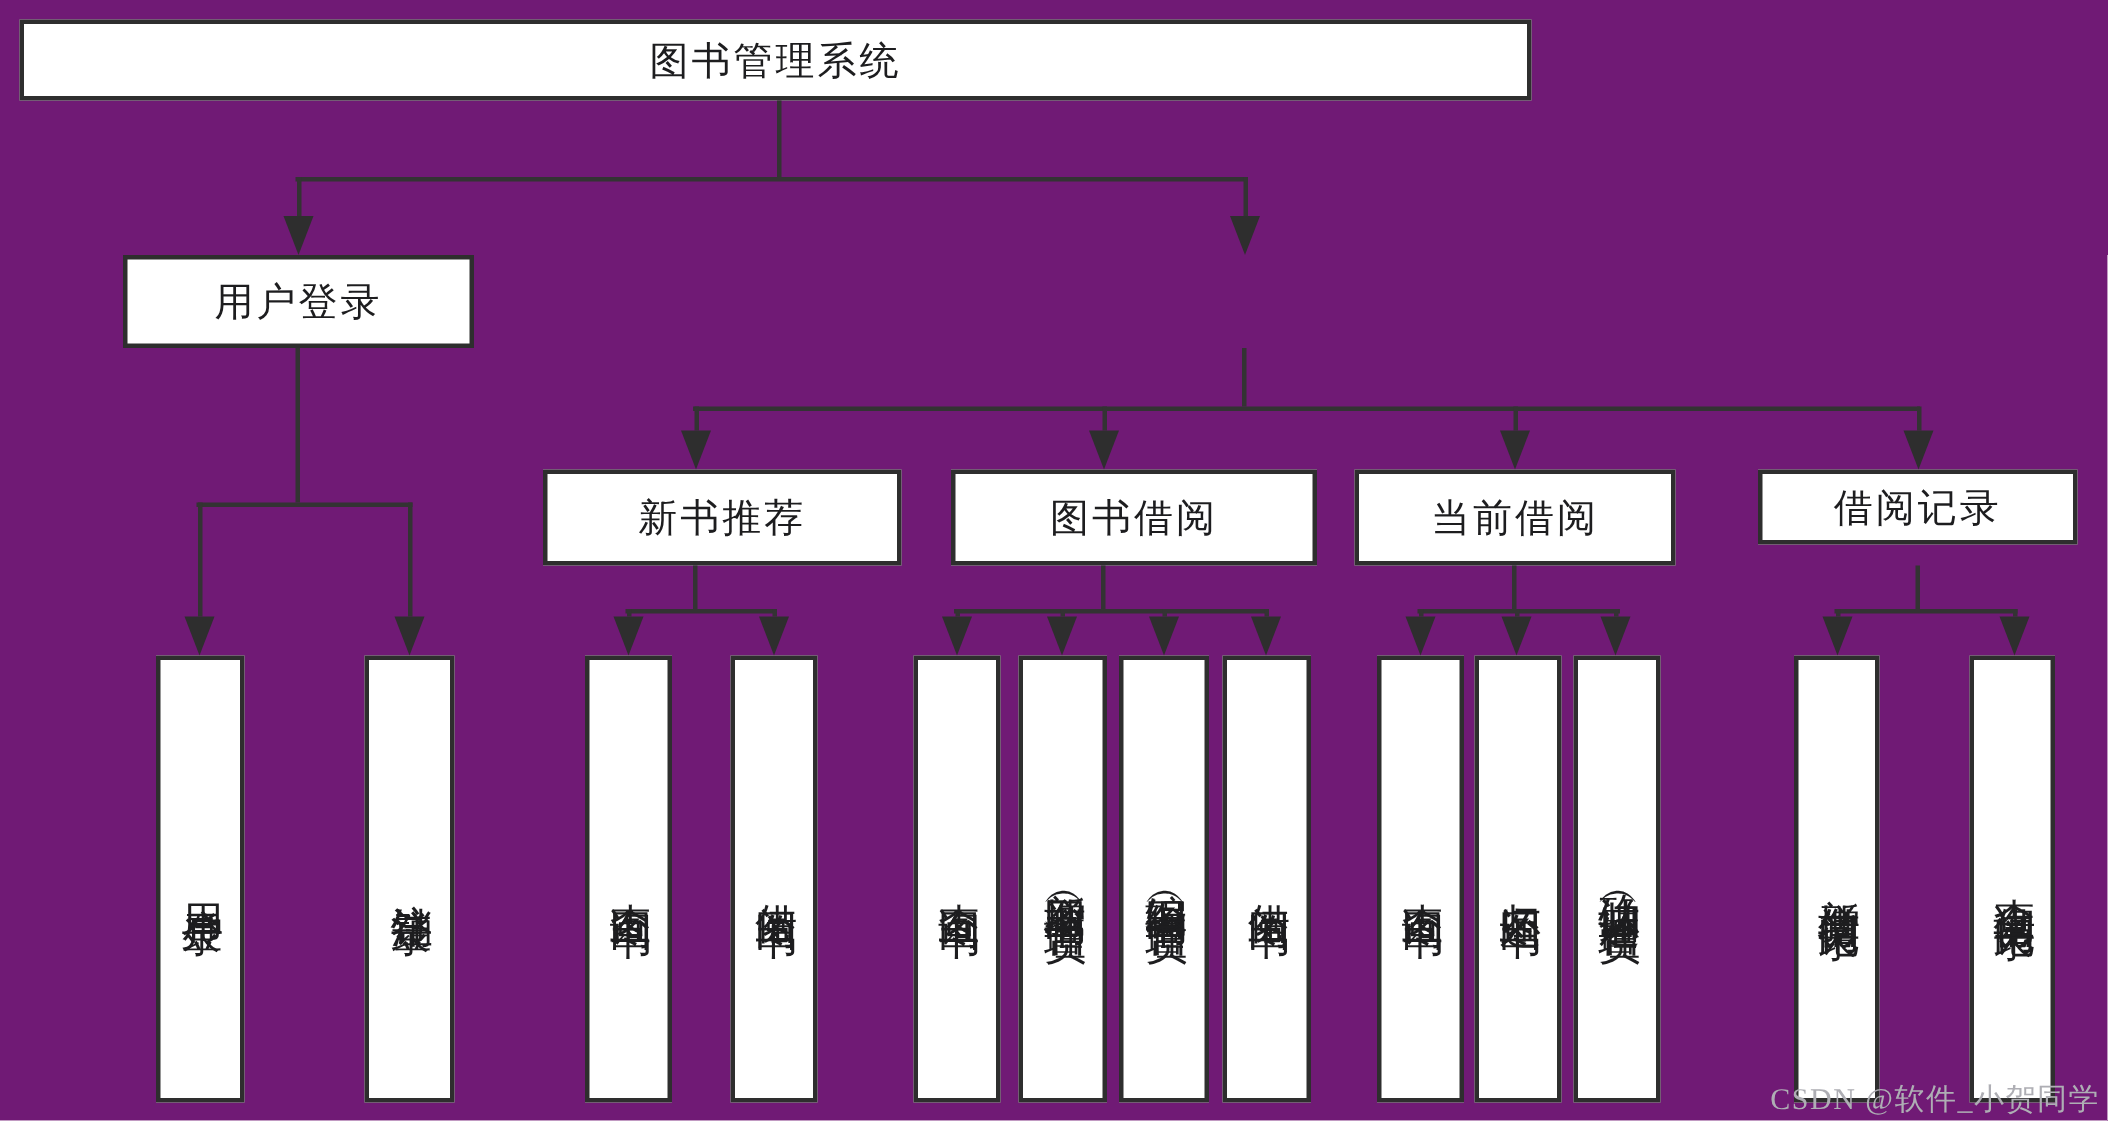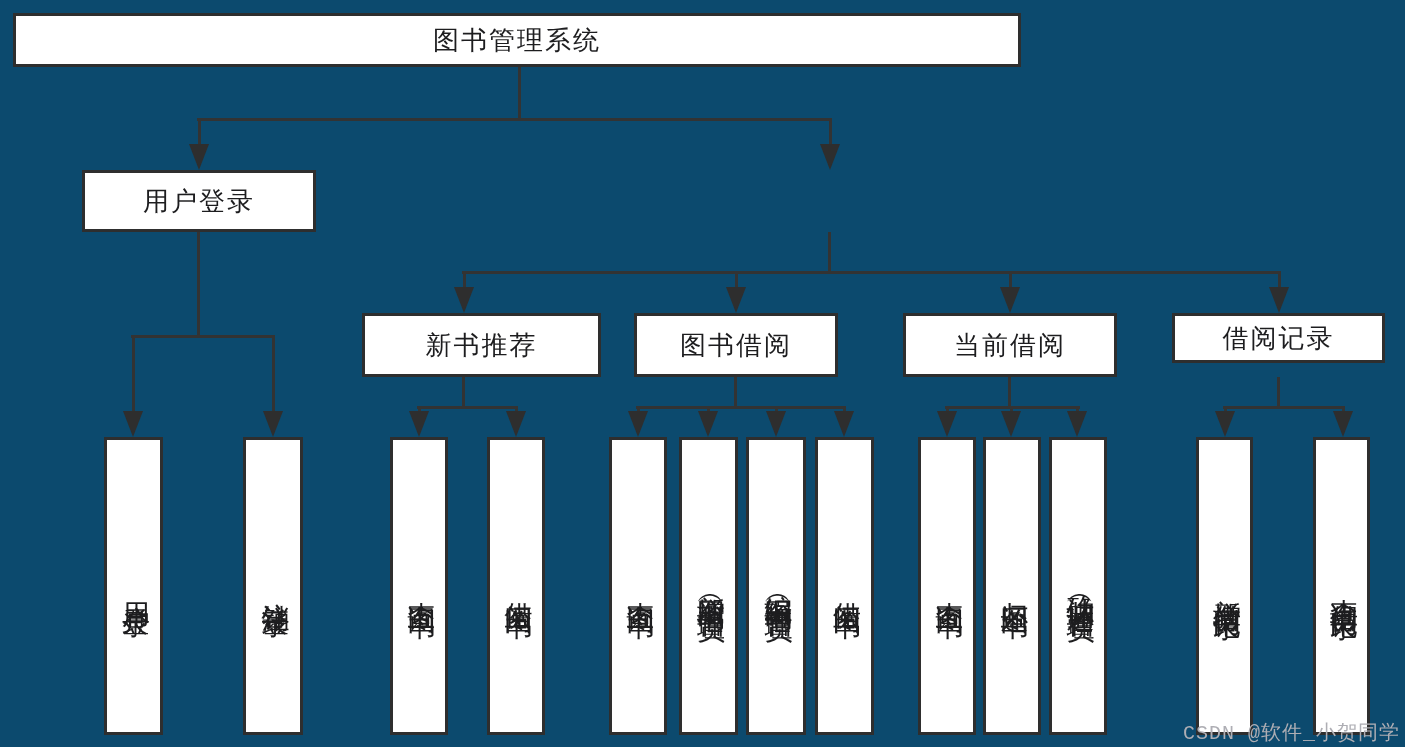--- a/index.html
+++ b/index.html
@@ -1,18 +1,18 @@
 <!DOCTYPE html>
 <html><head>
 <meta charset="utf-8">
 <style>
   html,body{margin:0;padding:0;background:#ffffff;}
   .canvas{
-    position:relative;width:1405px;height:747px;background:#0c4a6e;
-    font-family:Liberation Mono, monospace;overflow:hidden;
+    position:relative;width:1405px;height:747px;background:#701a75;
+    font-family:Liberation Serif, serif;overflow:hidden;
   }
   .node{
     position:absolute;box-sizing:border-box;border:3px solid #2e2e2e;background:#ffffff;
     display:flex;align-items:center;justify-content:center;
     color:#1d1d1f;font-size:26px;letter-spacing:2px;white-space:nowrap;
   }
   .leaf{border-width:3px;}
   .vtext{
     writing-mode:vertical-rl;text-orientation:mixed;
     font-size:28px;letter-spacing:3px;line-height:1;
@@ -42,21 +42,21 @@
 
   <div class="node" style="left:82px;top:170px;width:234px;height:62px;">
     <span>用户登录</span>
   </div>
 
 
   <div class="node" style="left:362px;top:313px;width:239px;height:64px;">
     <span>新书推荐</span>
   </div>
 
-  <div class="node" style="left:634px;top:313px;width:204px;height:64px;">
+  <div class="node" style="left:634px;top:313px;width:244px;height:64px;">
     <span>图书借阅</span>
   </div>
 
   <div class="node" style="left:903px;top:313px;width:214px;height:64px;">
     <span>当前借阅</span>
   </div>
 
   <div class="node" style="left:1172px;top:313px;width:213px;height:50px;">
     <span>借阅记录</span>
   </div>

